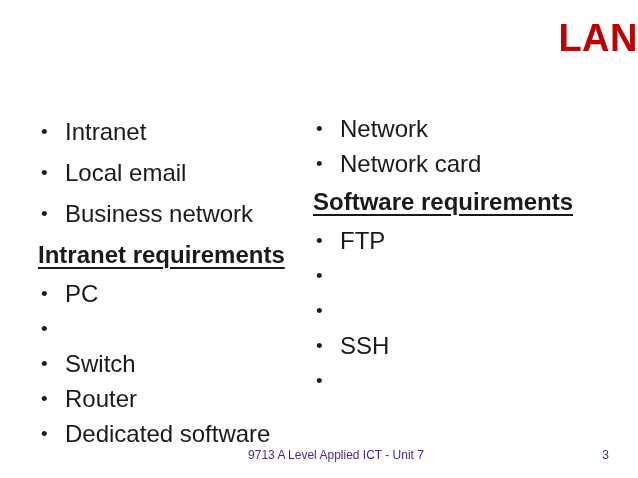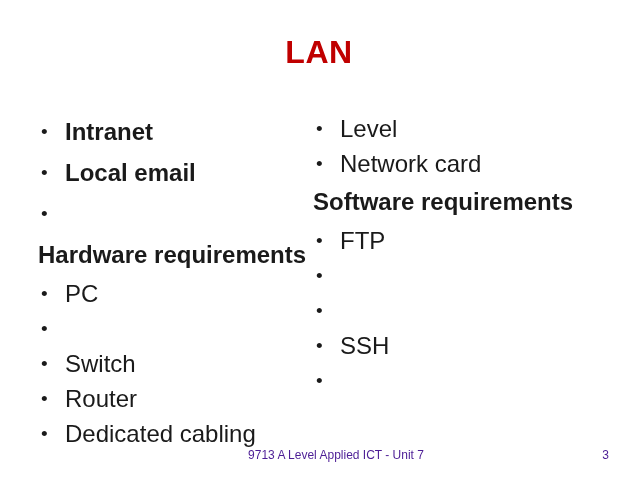--- a/index.html
+++ b/index.html
@@ -7,56 +7,57 @@
     position: relative;
     width: 638px;
     height: 478px;
     background: #ffffff;
     overflow: hidden;
     font-family: "Liberation Sans", sans-serif;
     color: #1a1a1a;
   }
   .title {
     position: absolute;
-    top: 30px;
+    top: 16px;
     left: 0;
     width: 100%;
-    text-align: center;
-    font-size: 32px;
+    text-align: right;
+    font-size: 38px;
     line-height: 44px;
     font-weight: bold;
     color: #C00000;
     letter-spacing: 0.5px;
   }
   .col {
     position: absolute;
     top: 111px;
   }
   .col-left  { left: 38px;  width: 275px; }
   .col-right { left: 313px; width: 300px; }
   .line {
     display: flex;
     align-items: center;
     height: 35px;
     font-size: 24px;
     white-space: nowrap;
   }
   .line.bold   { height: 41px; }
-  .line.bold .label { font-weight: bold; }
+  .line.bold .label { font-weight: normal; }
   .line.header { height: 42px; }
   .dot {
     flex: 0 0 24px;
     width: 24px;
     padding-left: 3px;
     font-size: 19px;
     color: #1a1a1a;
   }
   .hdr {
     font-weight: bold;
     font-size: 24px;
+    text-decoration: underline;
     text-decoration-thickness: 2px;
     text-underline-offset: 4px;
   }
   .footer {
     position: absolute;
     left: 0;
     top: 448px;
     width: 100%;
     height: 18px;
     font-size: 12px;
@@ -87,49 +88,50 @@
     <div class="line bold">
       <span class="dot">•</span>
       <span class="label">Intranet</span>
     </div>
     <div class="line bold">
       <span class="dot">•</span>
       <span class="label">Local email</span>
     </div>
     <div class="line bold">
       <span class="dot">•</span>
+      <span class="label">Business network</span>
     </div>
     <div class="line header">
-      <span class="hdr">Hardware requirements</span>
+      <span class="hdr">Intranet requirements</span>
     </div>
     <div class="line">
       <span class="dot">•</span>
       <span class="label">PC</span>
     </div>
     <div class="line">
       <span class="dot">•</span>
     </div>
     <div class="line">
       <span class="dot">•</span>
       <span class="label">Switch</span>
     </div>
     <div class="line">
       <span class="dot">•</span>
       <span class="label">Router</span>
     </div>
     <div class="line">
       <span class="dot">•</span>
-      <span class="label">Dedicated cabling</span>
+      <span class="label">Dedicated software</span>
     </div>
   </div>
 
   <div class="col col-right">
     <div class="line">
       <span class="dot">•</span>
-      <span class="label">Level</span>
+      <span class="label">Network</span>
     </div>
     <div class="line">
       <span class="dot">•</span>
       <span class="label">Network card</span>
     </div>
     <div class="line header">
       <span class="hdr">Software requirements</span>
     </div>
     <div class="line">
       <span class="dot">•</span>

